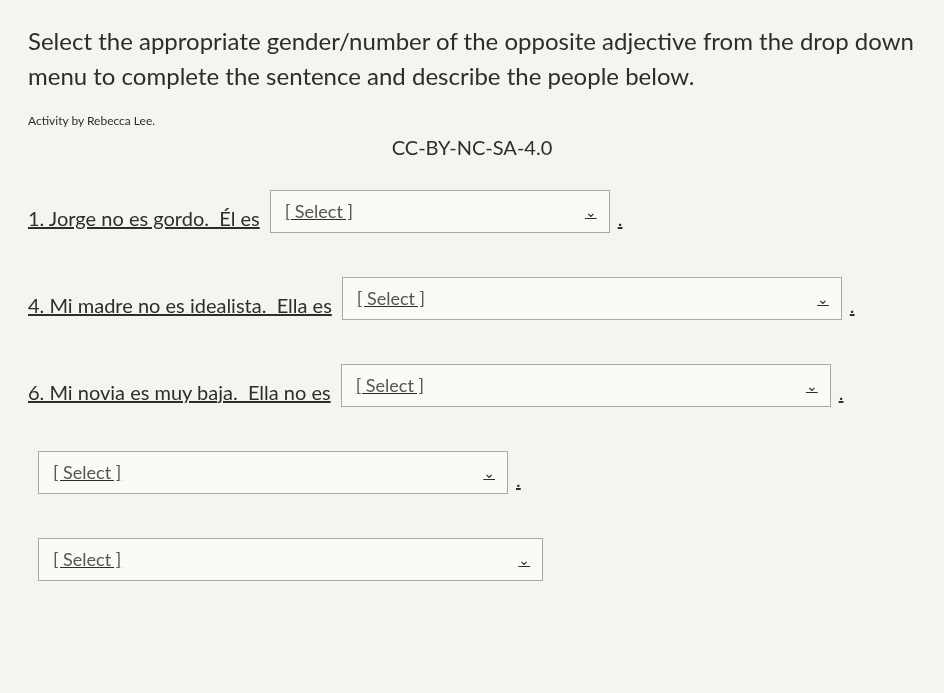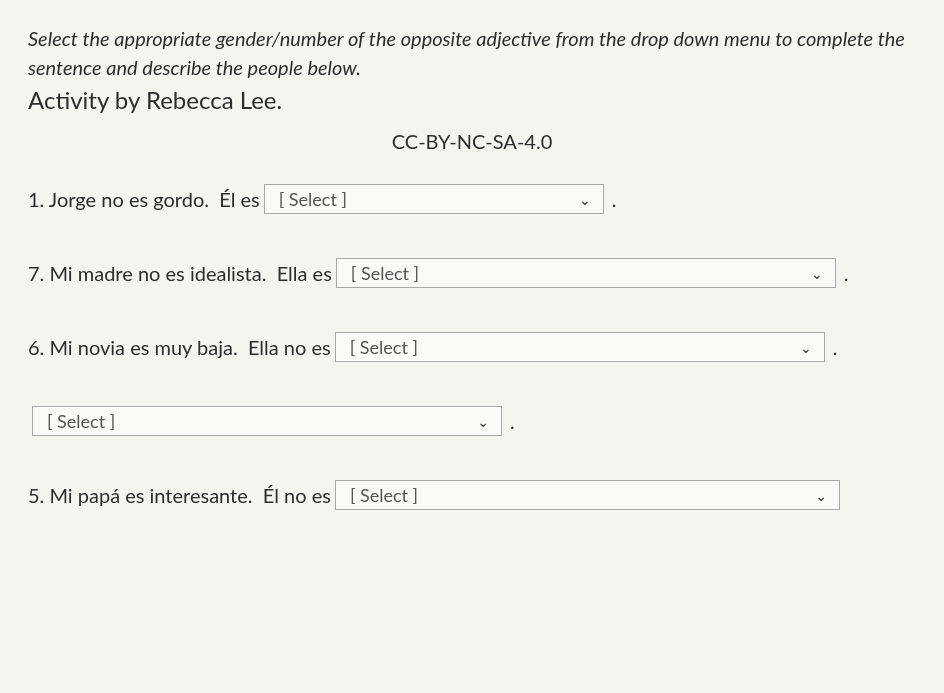--- a/index.html
+++ b/index.html
@@ -11,55 +11,56 @@
       font-family: "Lato", "Helvetica Neue", Arial, sans-serif;
       font-size: 20px;
       color: #2d2d2d;
       background: #f5f5f0;
       padding: 24px 28px;
       width: 944px;
       height: 693px;
       line-height: 1.5;
     }
     .instructions {
-      font-size: 20px;
+      margin-bottom: 18px;
+      font-size: 24px;
       line-height: 1.45;
-      font-style: italic;
     }
     .byline {
-      margin-bottom: 8px;
-      font-size: 24px;
+      margin-bottom: 2px;
+      font-size: 12px;
     }
     .license {
       margin-bottom: 28px;
       font-size: 20px;
       text-align: center;
     }
     .question-row {
       display: flex;
       align-items: flex-end;
       margin-bottom: 44px;
       font-size: 20px;
       flex-wrap: nowrap;
+      text-decoration: underline;
     }
     .question-row:last-child {
       margin-bottom: 0;
     }
     .prompt-text {
       white-space: pre;
     }
     .select-box {
       display: inline-flex;
       align-items: center;
       justify-content: space-between;
       border: 1px solid #a8a8a8;
       background: #fafaf7;
-      height: 30px;
+      height: 43px;
       padding: 0 12px 0 14px;
-      margin-left: 4px;
+      margin-left: 10px;
       cursor: pointer;
       font-size: 18px;
       color: #444;
       flex: 0 0 auto;
     }
     .select-placeholder {
       color: #555;
     }
     .chevron {
       margin-left: auto;
@@ -89,21 +90,21 @@
 <div class="question-row">
   <span class="prompt-text">1. Jorge no es gordo.  Él es</span>
   <div class="select-box sb-1">
     <span class="select-placeholder">[ Select ]</span>
     <span class="chevron">⌄</span>
   </div>
   <span class="period">.</span>
 </div>
 
 <div class="question-row">
-  <span class="prompt-text">7. Mi madre no es idealista.  Ella es</span>
+  <span class="prompt-text">4. Mi madre no es idealista.  Ella es</span>
   <div class="select-box sb-2">
     <span class="select-placeholder">[ Select ]</span>
     <span class="chevron">⌄</span>
   </div>
   <span class="period">.</span>
 </div>
 
 <div class="question-row">
   <span class="prompt-text">6. Mi novia es muy baja.  Ella no es</span>
   <div class="select-box sb-3">
@@ -115,18 +116,17 @@
 
 <div class="question-row">
   <div class="select-box sb-4">
     <span class="select-placeholder">[ Select ]</span>
     <span class="chevron">⌄</span>
   </div>
   <span class="period">.</span>
 </div>
 
 <div class="question-row">
-  <span class="prompt-text">5. Mi papá es interesante.  Él no es</span>
   <div class="select-box sb-5">
     <span class="select-placeholder">[ Select ]</span>
     <span class="chevron">⌄</span>
   </div>
 </div>
 
 </body></html>

